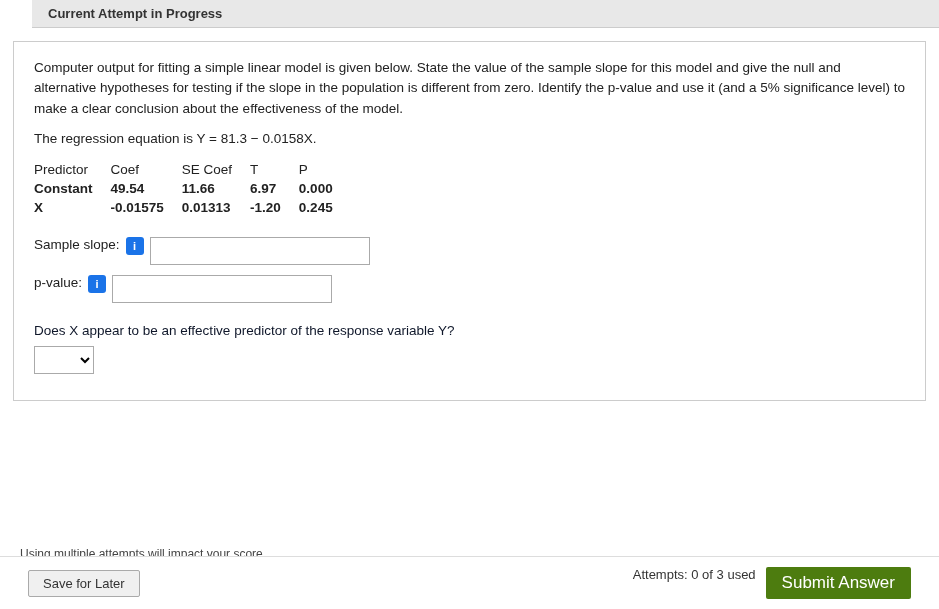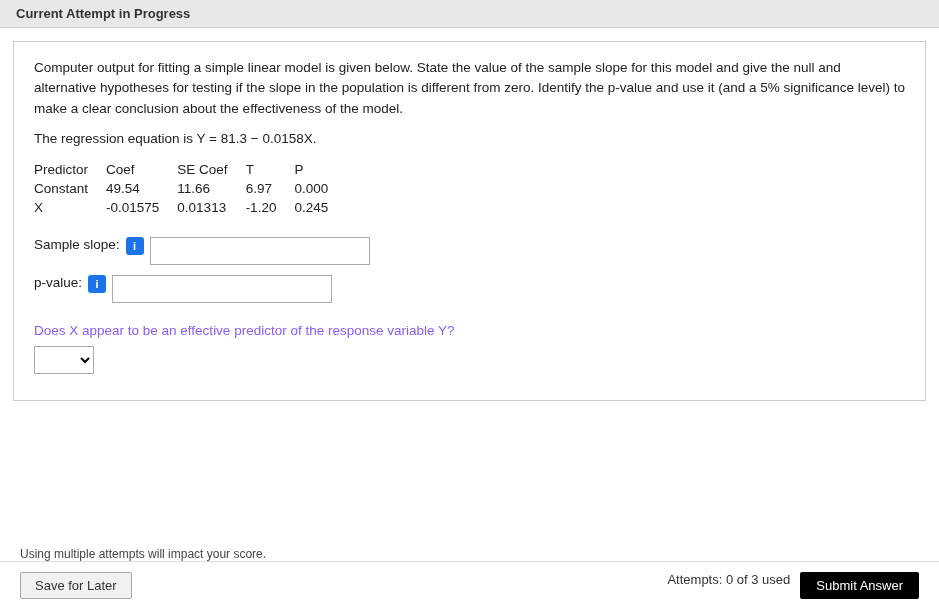--- a/index.html
+++ b/index.html
@@ -15,20 +15,21 @@
       background: #fff;
       position: relative;
     }
     .header-bar {
       background: #e8e8e8;
       padding: 6px 16px;
       font-size: 13px;
       font-weight: bold;
       color: #333;
       border-bottom: 1px solid #ccc;
+      margin-left: 32px;
     }
     .content-area {
       padding: 16px 20px 10px 20px;
       border: 1px solid #ccc;
       margin: 13px;
     }
     .question-text {
       font-size: 13.5px;
       line-height: 1.5;
       margin-bottom: 12px;
@@ -40,20 +41,21 @@
       color: #222;
     }
     .stats-table {
       margin-bottom: 20px;
       border-collapse: collapse;
     }
     .stats-table td {
       padding: 2px 18px 2px 0;
       font-size: 13.5px;
       vertical-align: top;
+      font-weight: bold;
     }
     .stats-table .header-row td {
       font-weight: normal;
     }
     .input-row {
       display: flex;
       align-items: flex-start;
       margin-bottom: 10px;
     }
     .input-label {
@@ -84,36 +86,36 @@
       background: #fff;
       outline: none;
     }
     .dropdown-row {
       margin-top: 20px;
       margin-bottom: 16px;
     }
     .dropdown-label {
       font-size: 13.5px;
       margin-bottom: 8px;
-      color: #8b5cf6;
+      color: #0f172a;
     }
     .dropdown-select {
       border: 1px solid #aaa;
       padding: 3px 6px;
       font-size: 13px;
       width: 60px;
       height: 28px;
       background: #fff;
       appearance: auto;
     }
     .footer-bar {
       display: flex;
       align-items: center;
       justify-content: space-between;
-      padding: 10px 20px;
+      padding: 10px 28px;
       border-top: 1px solid #ddd;
       background: #fff;
       position: absolute;
       bottom: 0;
       left: 0;
       right: 0;
     }
     .save-button {
       background: #f0f0f0;
       border: 1px solid #aaa;
@@ -124,25 +126,25 @@
       border-radius: 2px;
     }
     .attempts-area {
       display: flex;
       align-items: flex-start;
       gap: 10px;
       font-size: 13px;
       color: #333;
     }
     .submit-button {
-      background: #000000;
+      background: #4d7c0f;
       color: #fff;
       border: none;
       padding: 6px 16px;
-      font-size: 13px;
+      font-size: 17px;
       cursor: pointer;
       border-radius: 2px;
     }
     .using-multiple {
       font-size: 12px;
       color: #444;
       padding: 4px 20px 8px 20px;
       position: absolute;
       bottom: 40px;
       left: 0;

